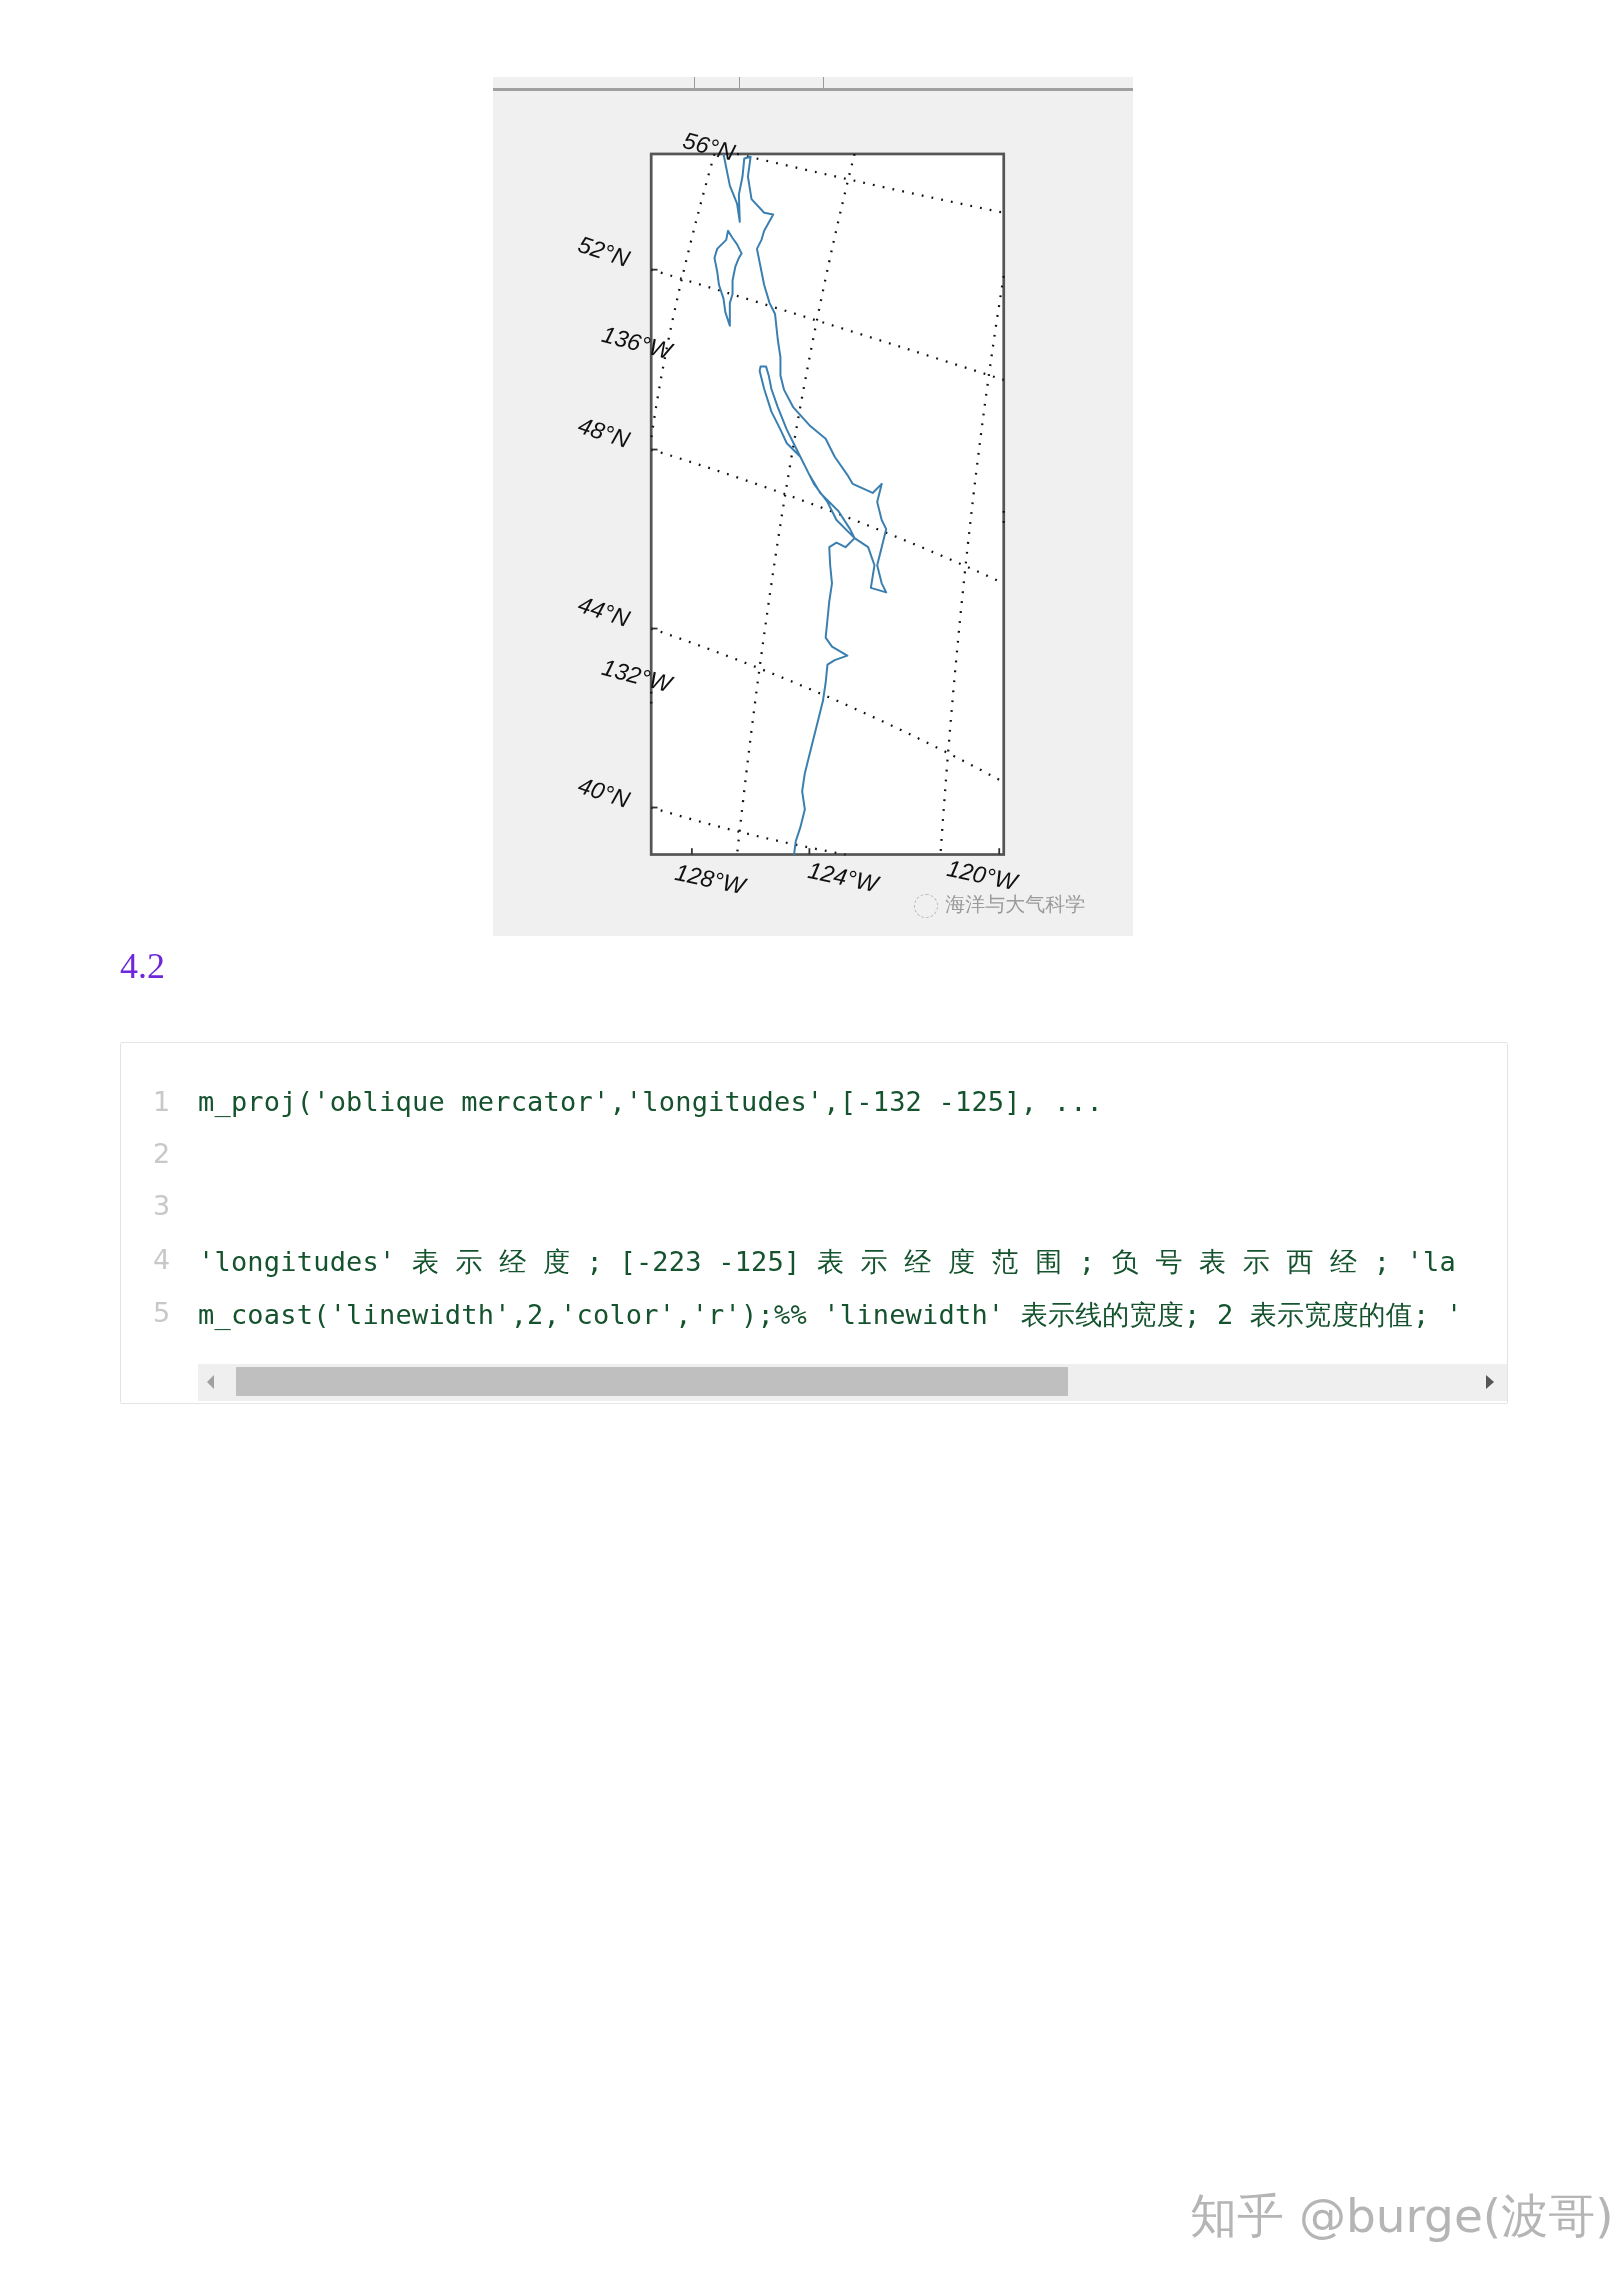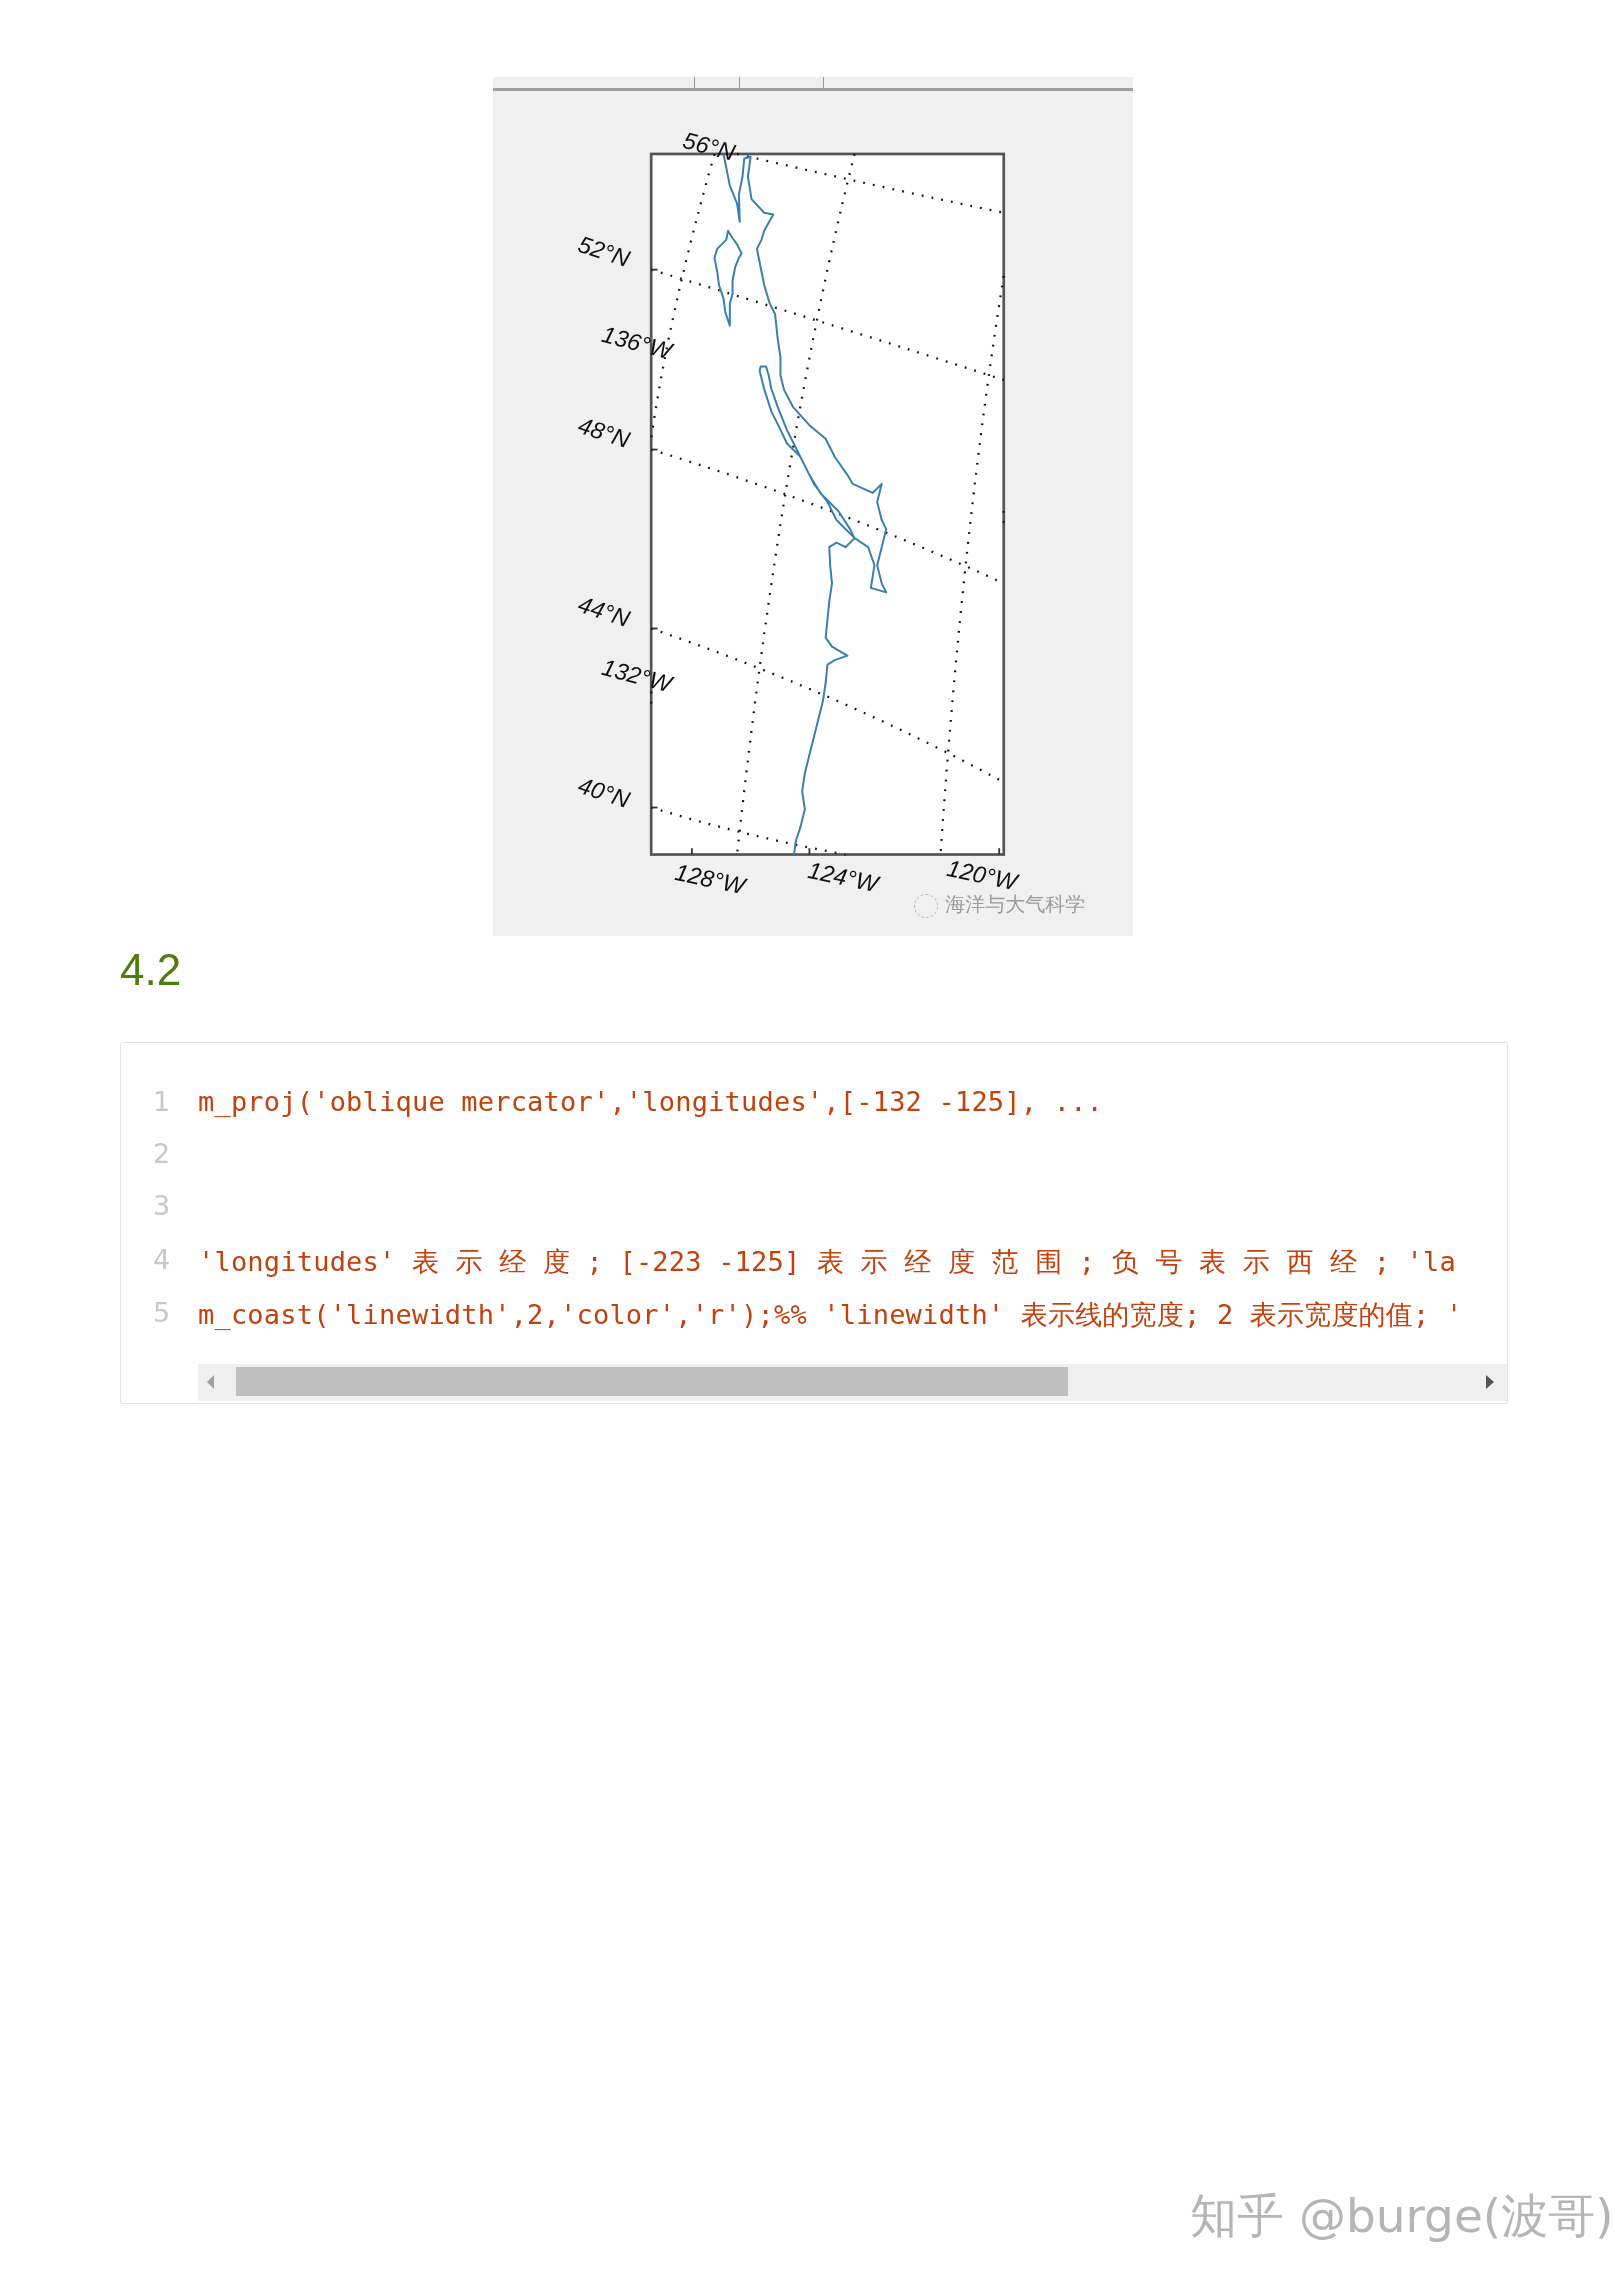--- a/index.html
+++ b/index.html
@@ -4,25 +4,25 @@
 <style>
   html, body { margin:0; padding:0; background:#ffffff; }
   body { width:1616px; height:2285px; position:relative; overflow:hidden;
          font-family:"Liberation Sans", "DejaVu Sans", sans-serif; }
   .figure { position:absolute; left:493px; top:77px; width:640px; height:859px; background:#f0f0f0; }
   .fig-toolbar { position:absolute; left:0; top:0; width:640px; height:11px; background:#f0f0f0; border-bottom:3.6px solid #a0a0a0; }
   .fig-toolbar .sep { position:absolute; top:0; width:0.9px; height:11px; background:#9a9a9a; }
   .map-svg { position:absolute; left:0; top:0; }
   .fig-watermark { position:absolute; left:914px; top:891px; font-size:20px; color:#9a9a9a; font-family:"DejaVu Sans", sans-serif; white-space:nowrap;text-align:right; }
   .fig-watermark .wm-icon { display:inline-block; width:22px; height:22px; border:1.8px dashed #bbb; border-radius:50%; vertical-align:middle; margin-right:7.2px; }
-  .section-heading { position:absolute; left:120px; top:945px; font-size:44px; color:#4d7c0f; font-family:Liberation Sans, sans-serif; }
+  .section-heading { position:absolute; left:120px; top:945px; font-size:36px; color:#6d28d9; font-family:Liberation Serif, serif; }
   .code-box { position:absolute; left:120px; top:1042px; width:1386px; height:360px; border:0.9px solid #e4e4e4; border-radius:1.8px; background:#ffffff; overflow:hidden; }
   .code-line { position:absolute; left:0; height:36px; width:1386px; white-space:nowrap; }
   .line-no { position:absolute; left:27px; width:27px; text-align:center; font-family:"DejaVu Sans", sans-serif; font-size:27px; color:#c8c8c8; }
-  .code-text { position:absolute; left:77px; font-family:"DejaVu Sans Mono", "Liberation Mono", monospace; font-size:27px; color:#c2410c; letter-spacing:0.2px; }
+  .code-text { position:absolute; left:77px; font-family:"DejaVu Sans Mono", "Liberation Mono", monospace; font-size:27px; color:#14532d; letter-spacing:0.2px; }
   .scrollbar { position:absolute; left:77px; top:321px; width:1309px; height:37px; background:#efefef; }
   .scroll-left { position:absolute; left:9px; top:11px; width:0; height:0; border-top:7.2px solid transparent; border-bottom:7.2px solid transparent; border-right:7.2px solid #a0a0a0; }
   .scroll-right { position:absolute; right:12.7px; top:11px; width:0; height:0; border-top:7.2px solid transparent; border-bottom:7.2px solid transparent; border-left:8.1px solid #555; }
   .scroll-thumb { position:absolute; left:38px; top:2.7px; width:832px; height:29px; background:#bfbfbf; }
   .footer-watermark { position:absolute; left:1190px; top:2185px; font-size:47px; color:#b5b5b5; font-family:"DejaVu Sans", sans-serif; white-space:nowrap; }
 </style>
 </head>
 <body>
 
 <div class="figure">

